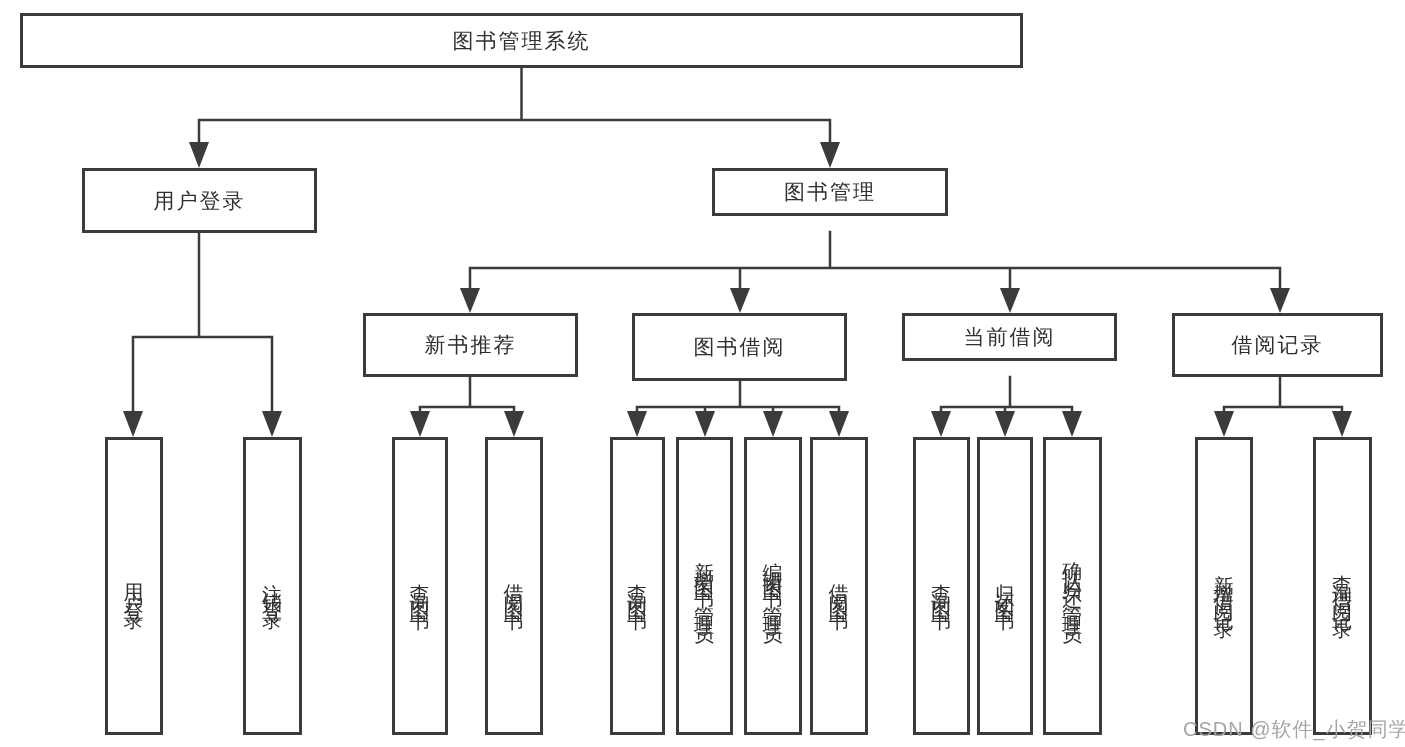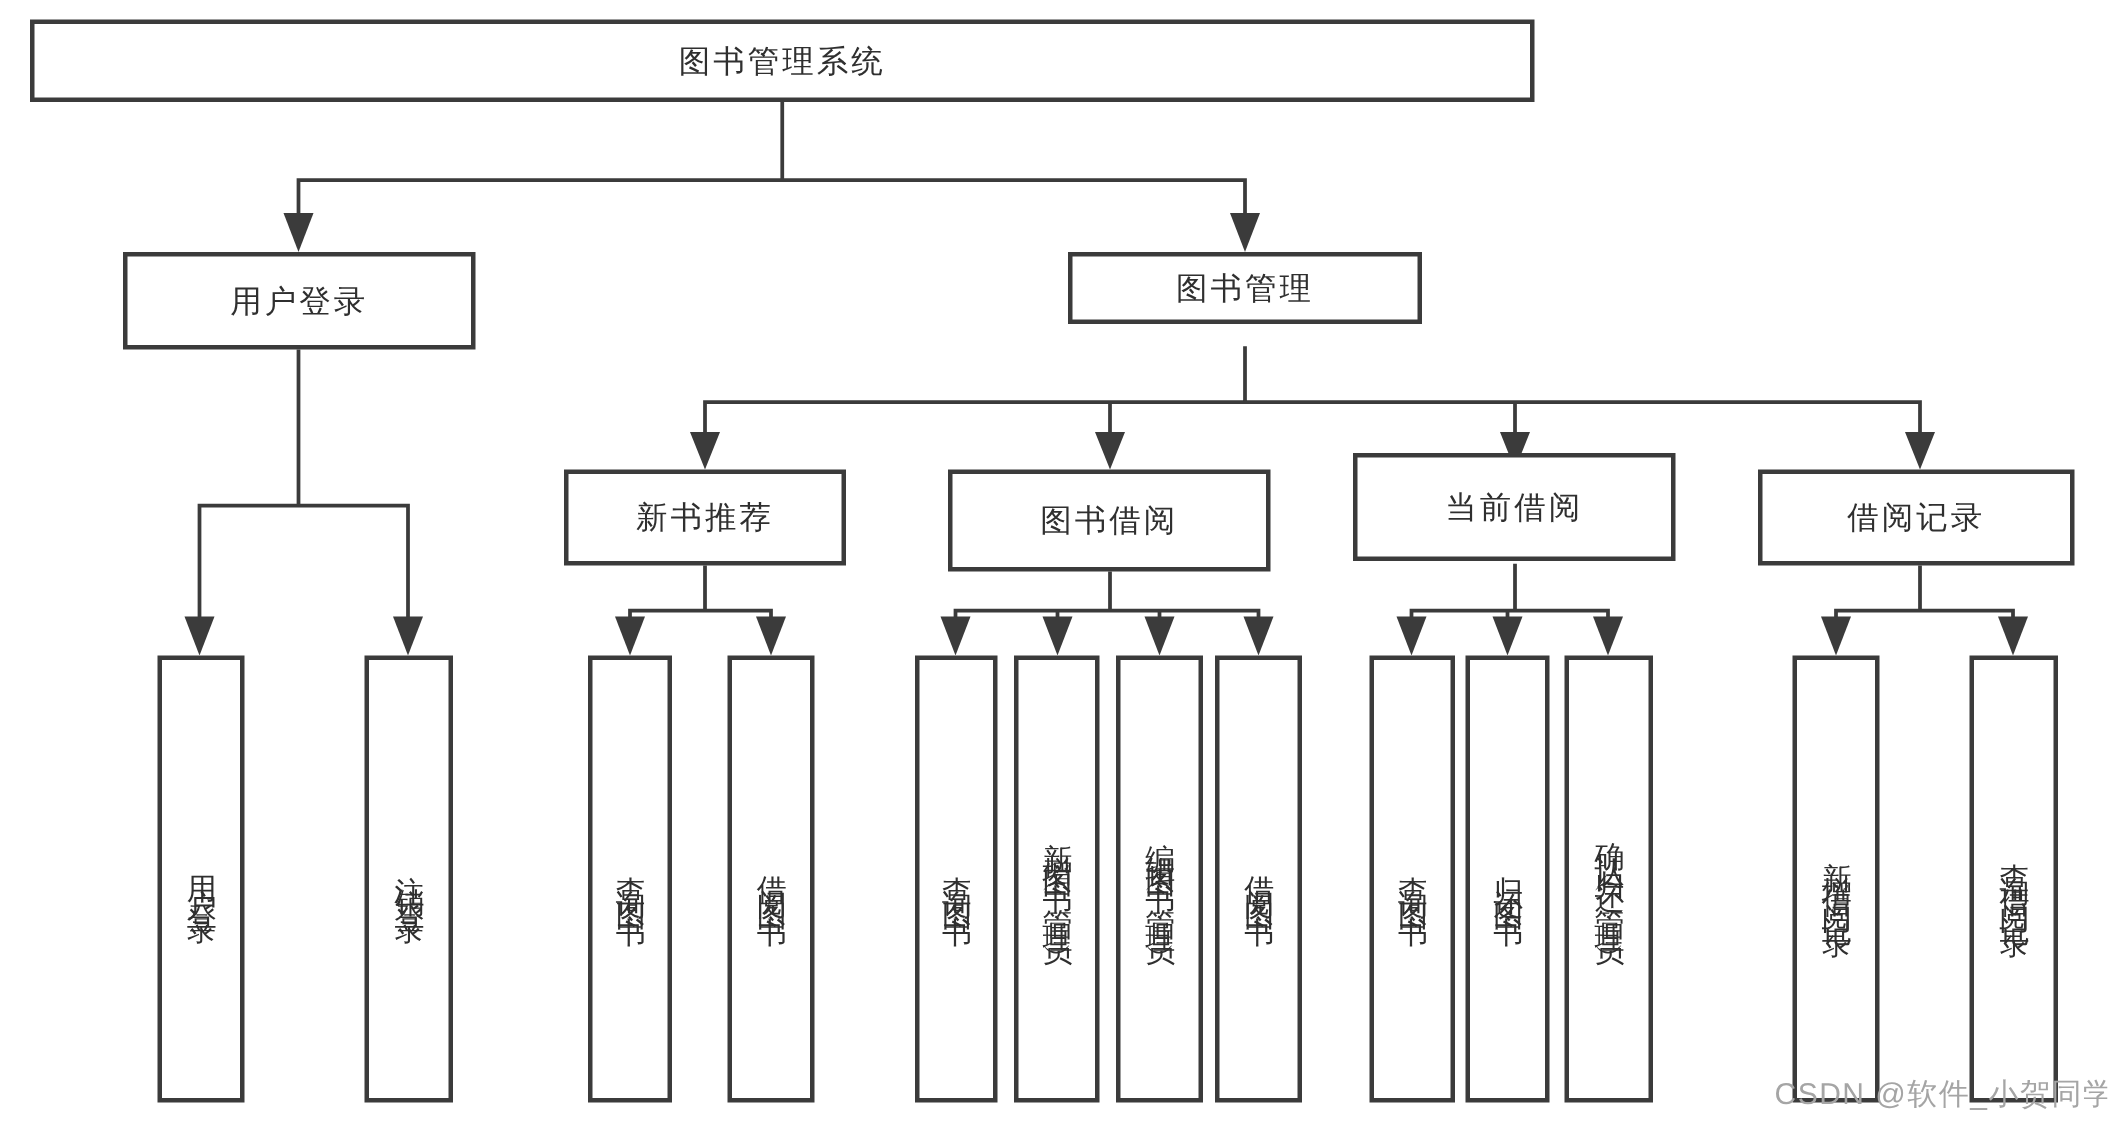--- a/index.html
+++ b/index.html
@@ -120,27 +120,27 @@
     <span>图书管理系统</span>
   </div>
 
   <div class="node" style="left:82px;top:168px;width:235px;height:65px">
     <span>用户登录</span>
   </div>
   <div class="node" style="left:712px;top:168px;width:236px;height:48px">
     <span>图书管理</span>
   </div>
 
-  <div class="node" style="left:376px;top:313px;width:188px;height:64px">
+  <div class="node" style="left:363px;top:313px;width:215px;height:64px">
     <span>新书推荐</span>
   </div>
   <div class="node" style="left:632px;top:313px;width:215px;height:68px">
     <span>图书借阅</span>
   </div>
-  <div class="node" style="left:902px;top:302px;width:215px;height:72px">
+  <div class="node" style="left:902px;top:313px;width:215px;height:48px">
     <span>当前借阅</span>
   </div>
   <div class="node" style="left:1172px;top:313px;width:211px;height:64px">
     <span>借阅记录</span>
   </div>
 
   <div class="leaf" style="left:105px;width:58px">
     <span>用户登录</span>
   </div>
   <div class="leaf" style="left:243px;width:59px">

